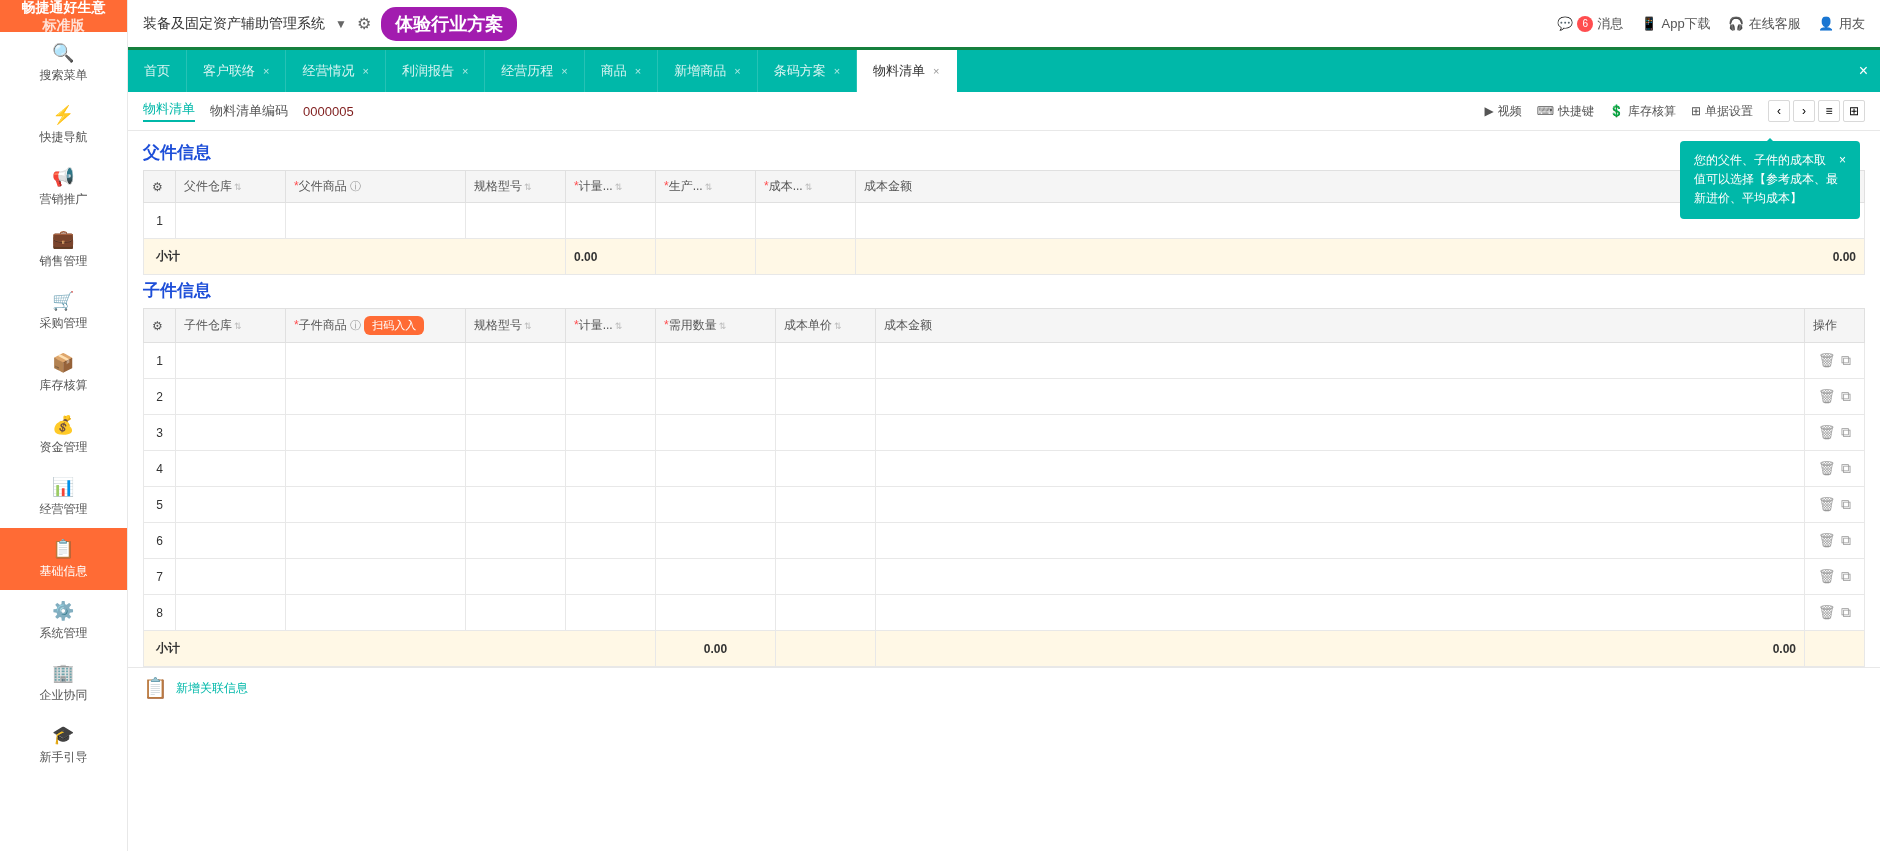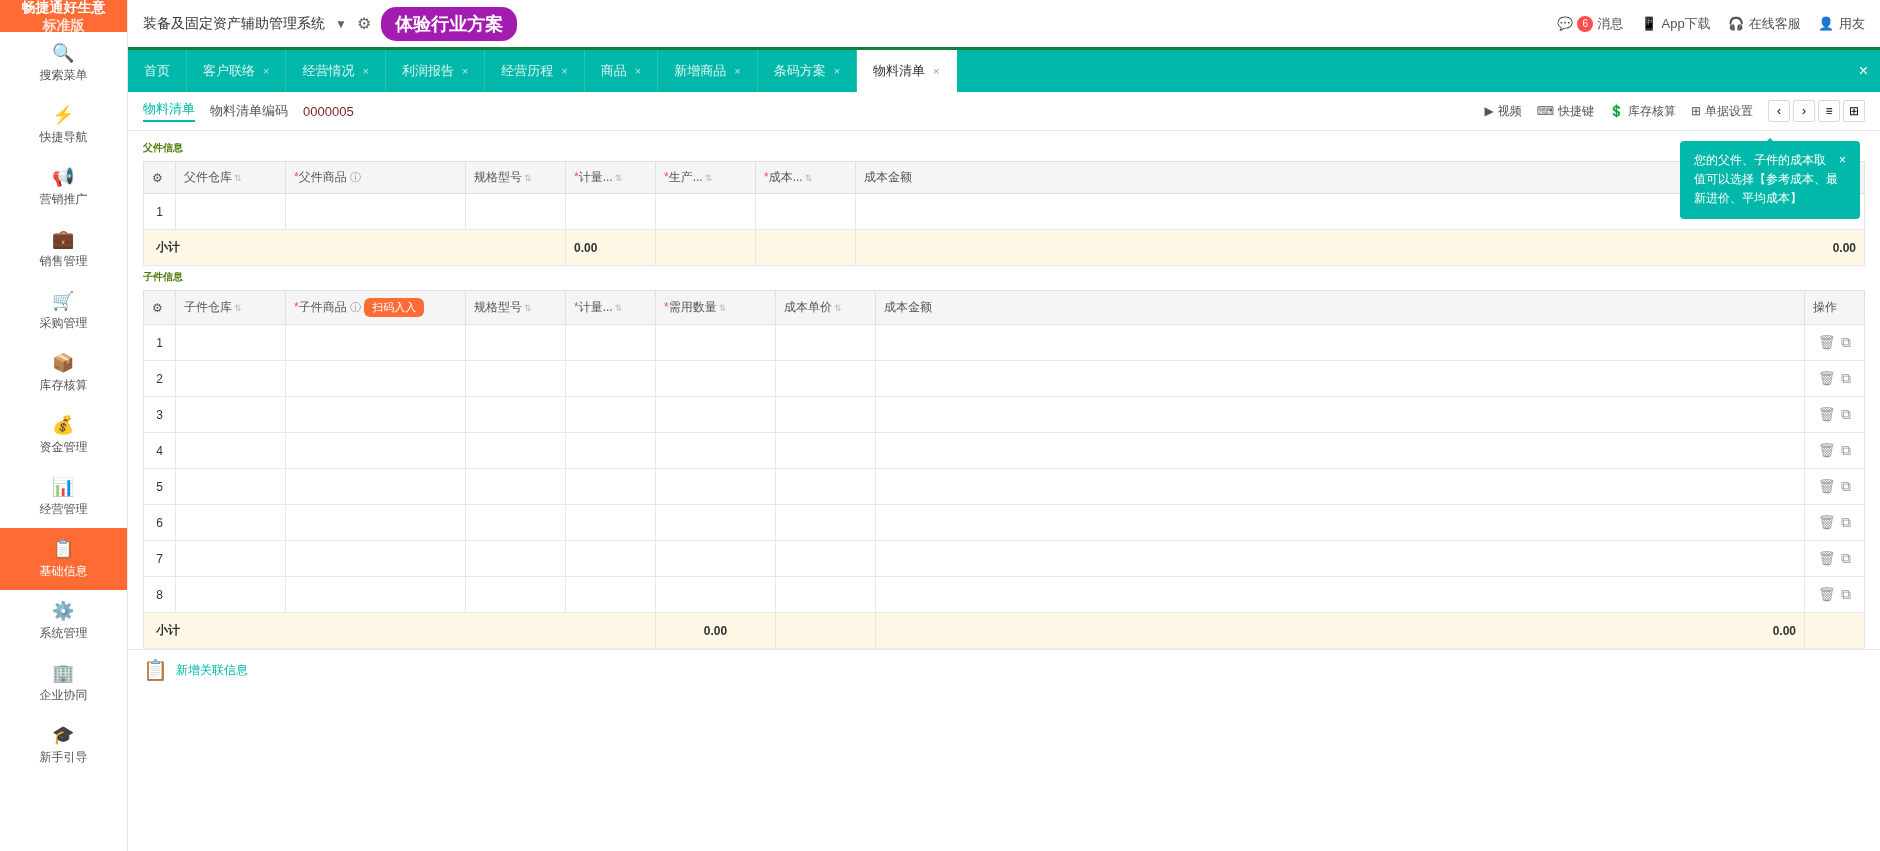--- a/index.html
+++ b/index.html
@@ -46,21 +46,21 @@
     .sub-header-right { margin-left: auto; display: flex; align-items: center; gap: 15px; font-size: 12px; color: #555; }
     .sub-header-right-item { display: flex; align-items: center; gap: 4px; cursor: pointer; }
 
     
     .tooltip-box { position: absolute; right: 140px; top: 148px; background: #00b8a9; color: #fff; padding: 10px 14px; border-radius: 4px; font-size: 12px; line-height: 1.6; width: 180px; z-index: 100; }
     .tooltip-box::before { content: ''; position: absolute; top: -8px; left: 50%; transform: translateX(-50%); border: 5px solid transparent; border-bottom-color: #00b8a9; }
     .tooltip-close { float: right; cursor: pointer; margin-left: 5px; }
 
     
     .section { margin: 10px 0 0 0; padding: 0 15px; }
-    .section-title { font-size: 10px; font-weight: bold; color: #4d7c0f; margin-bottom: 6px; }
+    .section-title { font-size: 17px; font-weight: bold; color: #1d4ed8; margin-bottom: 6px; }
 
     
     .data-table { width: 100%; border-collapse: collapse; font-size: 12px; }
     .data-table th { background: #f5f5f5; border: 1px solid #e0e0e0; padding: 7px 8px; color: #555; font-weight: normal; text-align: left; white-space: nowrap; }
     .data-table th .required { color: #ff4d4f; }
     .data-table td { border: 1px solid #e8e8e8; padding: 6px 8px; color: #333; height: 36px; }
     .subtotal-row td { background: #fff8e6; font-weight: bold; color: #333; }
     .row-num { color: #999; text-align: center; width: 30px; }
 
     

